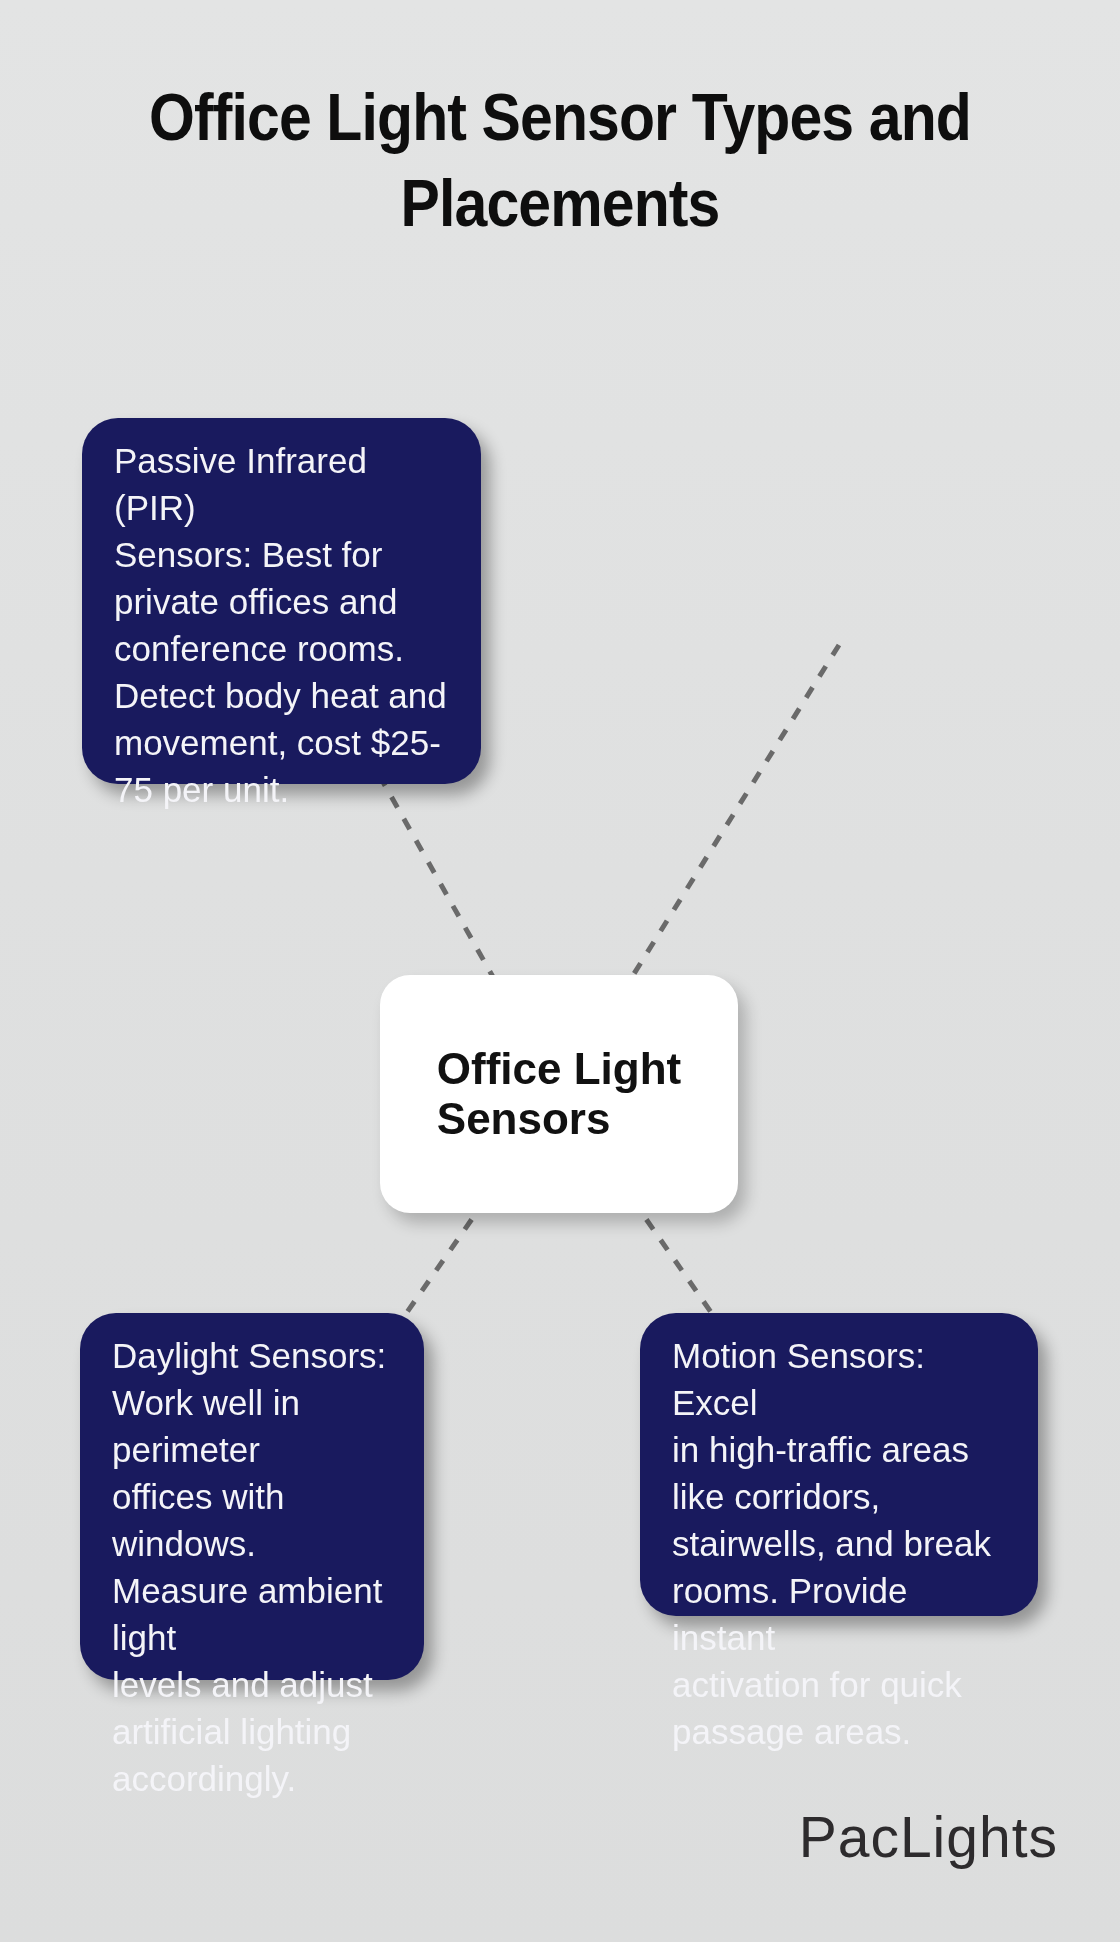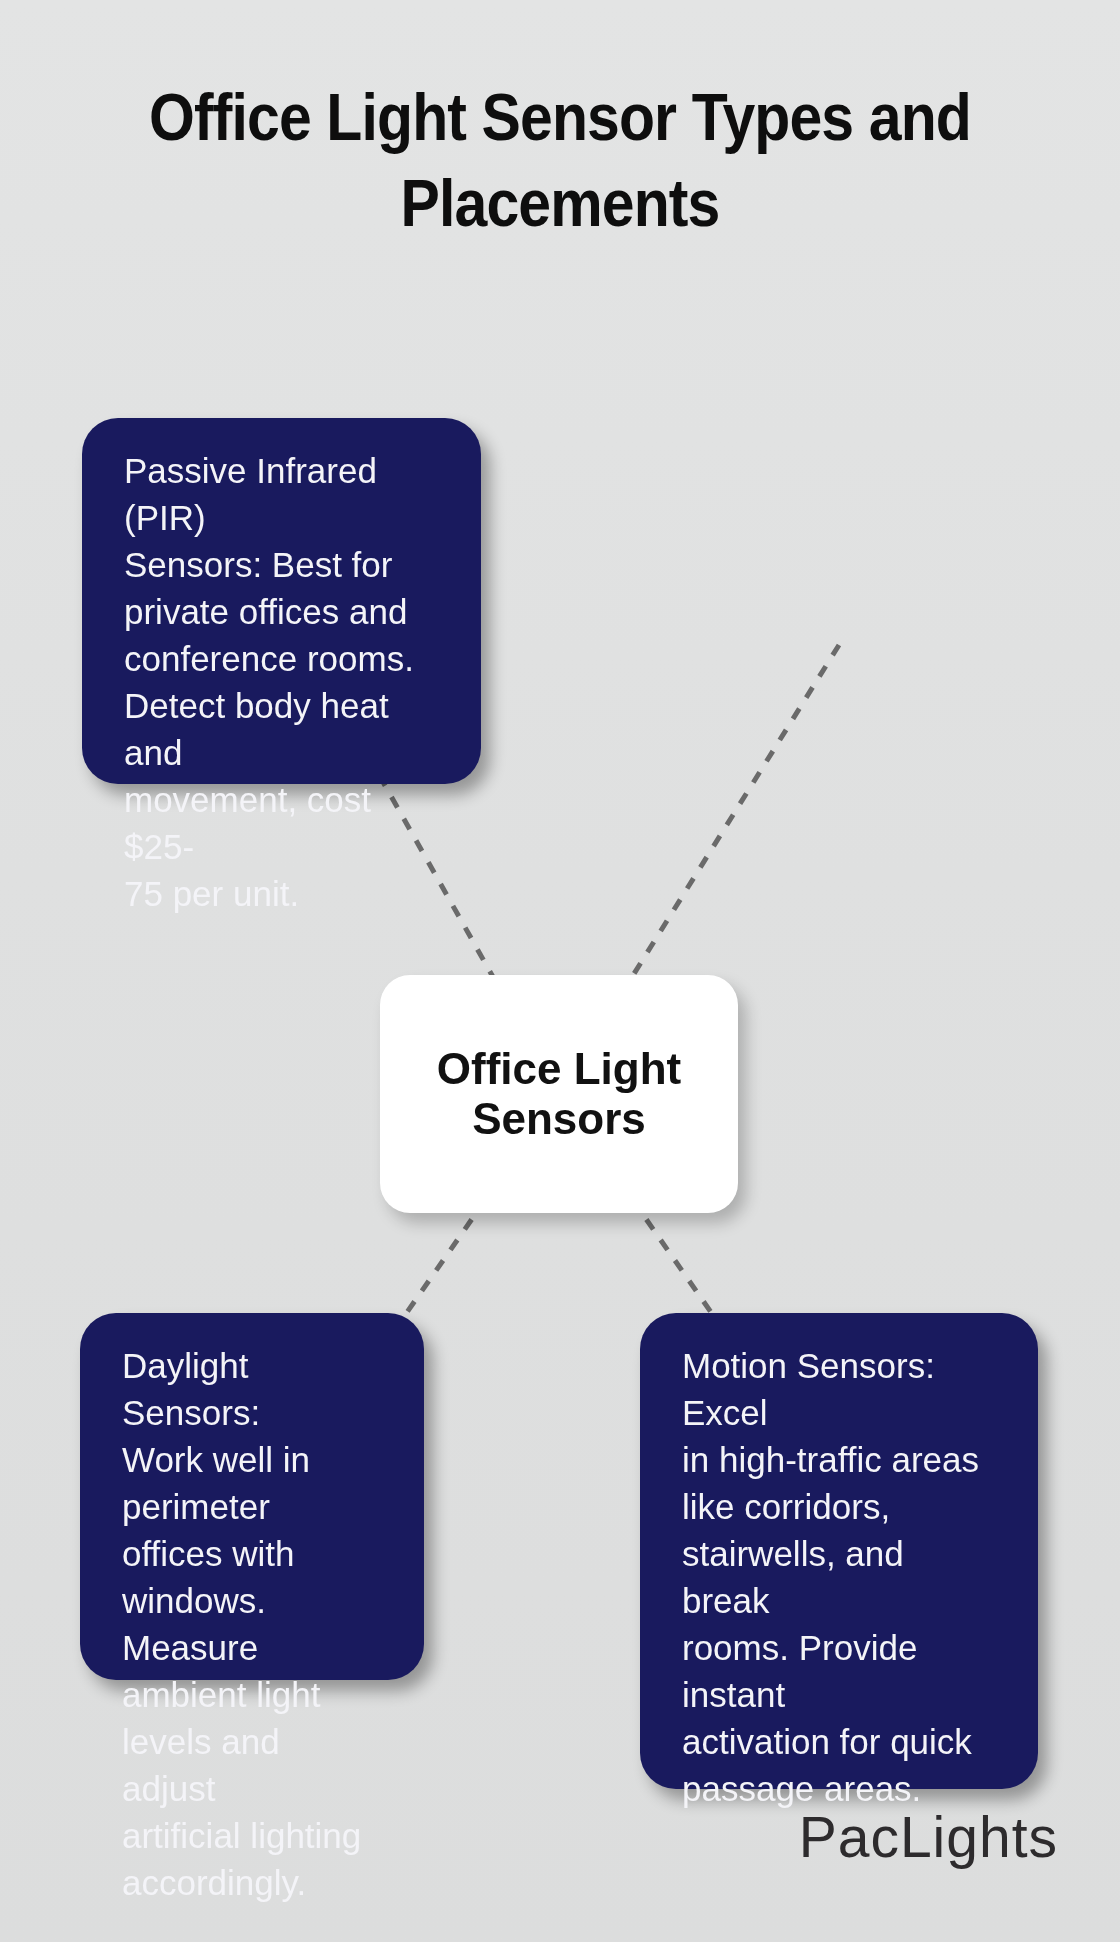--- a/index.html
+++ b/index.html
@@ -36,44 +36,44 @@
   }
   .node {
     position: absolute;
     z-index: 2;
     background: #191a5e;
     border-radius: 36px;
     box-shadow: 9px 11px 16px rgba(0,0,0,0.33);
     color: #f4f4f8;
   }
   .node .node-text {
-    margin: 12px;
+    margin: 2px;
     padding: 17px 30px;
     font-size: 35px;
     line-height: 47px;
     white-space: pre-line;
   }
   .node-pir       { left:  82px; top:  418px; width: 399px; height: 366px; }
   .node-ultrasonic{ left: 640px; top:  418px; width: 398px; height: 455px; }
   .node-daylight  { left:  80px; top: 1313px; width: 344px; height: 367px; }
-  .node-motion    { left: 640px; top: 1313px; width: 398px; height: 476px; }
+  .node-motion    { left: 640px; top: 1313px; width: 398px; height: 303px; }
   .center-node {
     position: absolute;
     z-index: 3;
     left: 380px; top: 975px;
     width: 358px; height: 238px;
     background: #ffffff;
     border-radius: 30px;
     box-shadow: 8px 10px 16px rgba(0,0,0,0.22);
     display: flex;
     align-items: center;
     justify-content: center;
   }
   .center-node .center-label {
-    text-align: center;
+    text-align: left;
     font-size: 44px;
     line-height: 50px;
     font-weight: bold;
     color: #111111;
     white-space: pre-line;
   }
   .logo {
     position: absolute;
     z-index: 2;
     top: 1804px;

